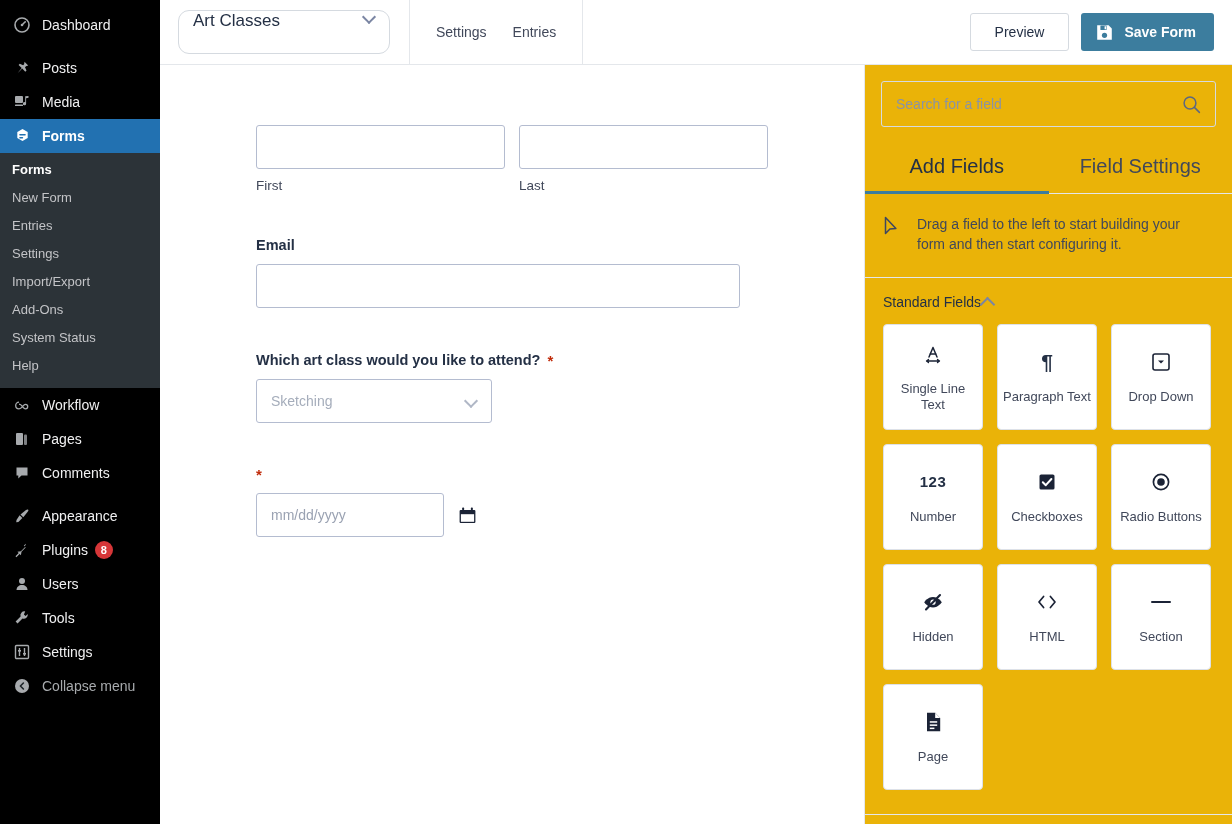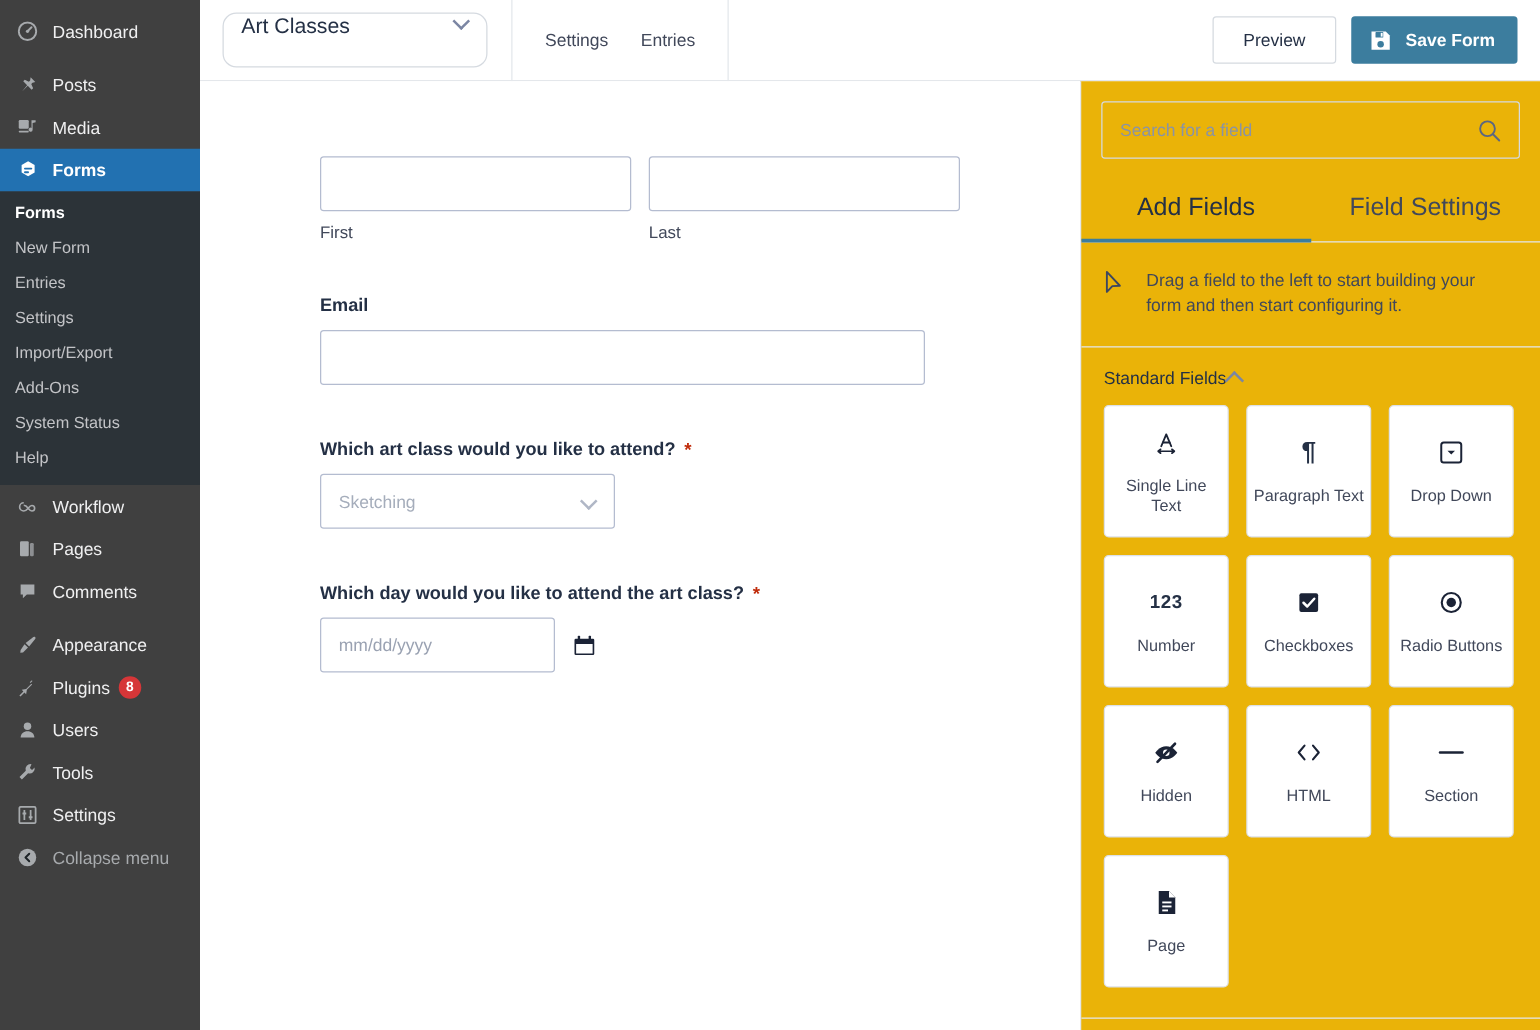--- a/index.html
+++ b/index.html
@@ -7,21 +7,21 @@
     width: 1232px; height: 824px;
     overflow: hidden;
     font-family: "Liberation Sans", sans-serif;
     background: #ffffff;
   }
   .app { display: flex; width: 1232px; height: 824px; position: relative; }
 
   
   .wp-sidebar {
     width: 160px; min-width: 160px; height: 824px;
-    background: #404040; color: #f0f0f1;
+    background: #000000; color: #f0f0f1;
     padding-top: 8px;
     position: relative; z-index: 5;
   }
   .wp-item {
     display: flex; align-items: center;
     height: 34px; padding-left: 11px;
     font-size: 14px; color: #f0f0f1;
     position: relative; cursor: pointer;
   }
   .wp-item .wp-ico {
@@ -416,21 +416,20 @@
             <span class="req">*</span>
           </div>
           <div class="inp sel w-sel">
             <span>Sketching</span>
             <span class="chev"></span>
           </div>
         </div>
 
         <div class="field-block">
           <div class="f-label">
-            <span>Which day would you like to attend the art class?</span>
             <span class="req">*</span>
           </div>
           <div class="date-row">
             <div class="inp w-date">
               <span class="date-ph">mm/dd/yyyy</span>
             </div>
             <span class="cal-ico">
               <svg width="19" height="19" viewBox="0 0 19 19" fill="none">
                   <rect x="1.6" y="4" width="15.8" height="13" rx="1" fill="#1b2336"></rect>
                   <rect x="2.9" y="8.2" width="13.2" height="7.6" fill="#ffffff"></rect>

